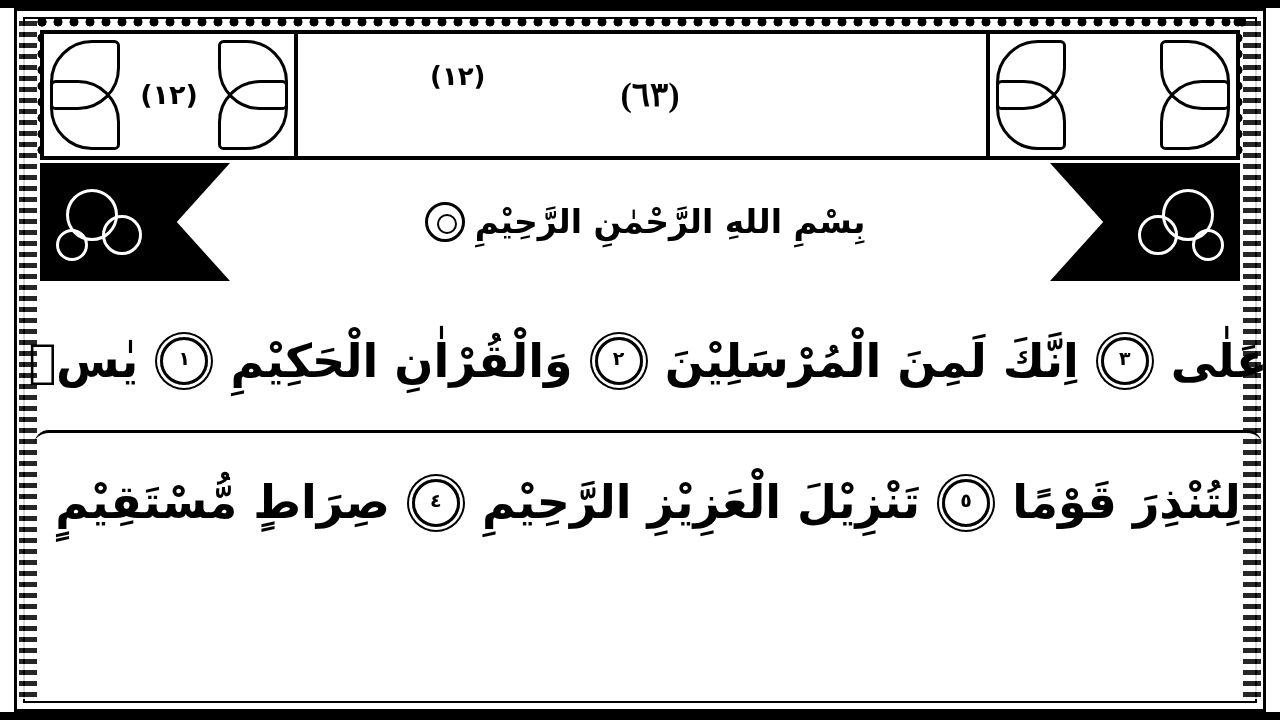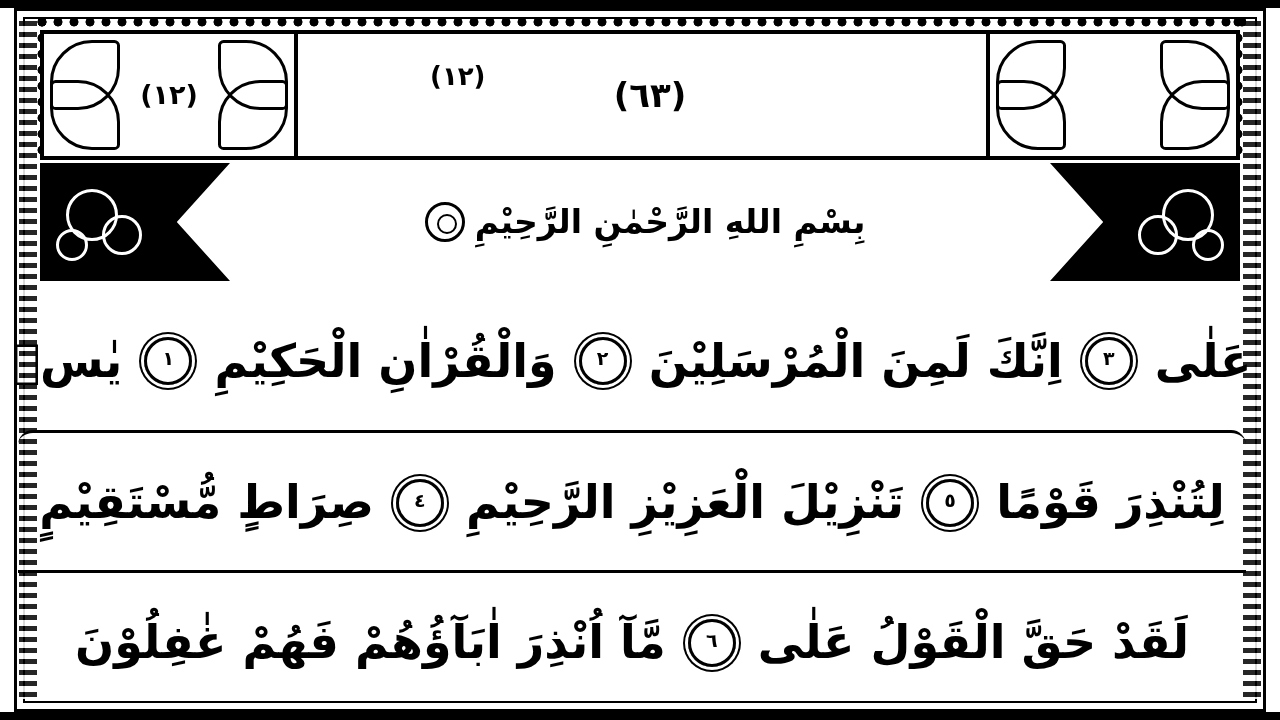--- a/index.html
+++ b/index.html
@@ -199,21 +199,21 @@
     width: 16px;
     height: 16px;
     margin: -8px 0 0 -8px;
     border: 2px solid #000;
     border-radius: 50%;
   }
 
   
   .line {
     position: absolute;
-    left: 18px;
+    left: 34px;
     width: 1228px;
     box-sizing: border-box;
     display: flex;
     align-items: center;
     justify-content: center;
     border-top: 3px solid #000;
   }
   .line .arabic {
     font-size: 46px;
     font-weight: bold;
@@ -261,21 +261,21 @@
   <div class="title-row">
 
     <div class="title-cell cell-side">
       <span class="corner-orn tl"></span>
       <span class="corner-orn tr"></span>
       <span class="corner-orn bl"></span>
       <span class="corner-orn br"></span>
     </div>
 
     <div class="title-cell cell-mid">
-      <span class="arabic title-text" style="margin-left:16px;">(٣٦)</span>
+      <span class="arabic title-text" style="margin-left:16px;font-family:Liberation Serif, serif;">(٣٦)</span>
     </div>
 
     <div class="title-cell cell-side">
       <span class="corner-orn tl"></span>
       <span class="corner-orn tr"></span>
       <span class="corner-orn bl"></span>
       <span class="corner-orn br"></span>
       <span class="arabic side-text">(٢١)</span>
     </div>
 
@@ -315,21 +315,14 @@
   <div class="line line-2">
     <div class="arabic">
       <span class="seg">لِتُنْذِرَ قَوْمًا</span>
       <span class="ayah-num">٥</span>
       <span class="seg">تَنْزِيْلَ الْعَزِيْزِ الرَّحِيْمِ</span>
       <span class="ayah-num">٤</span>
       <span class="seg">صِرَاطٍ مُّسْتَقِيْمٍ</span>
     </div>
   </div>
 
-  <div class="line line-3">
-    <div class="arabic">
-      <span class="seg">لَقَدْ حَقَّ الْقَوْلُ عَلٰى</span>
-      <span class="ayah-num">٦</span>
-      <span class="seg">مَّآ اُنْذِرَ اٰبَآؤُهُمْ فَهُمْ غٰفِلُوْنَ</span>
-    </div>
-  </div>
 
 </div>
 
 </body></html>

